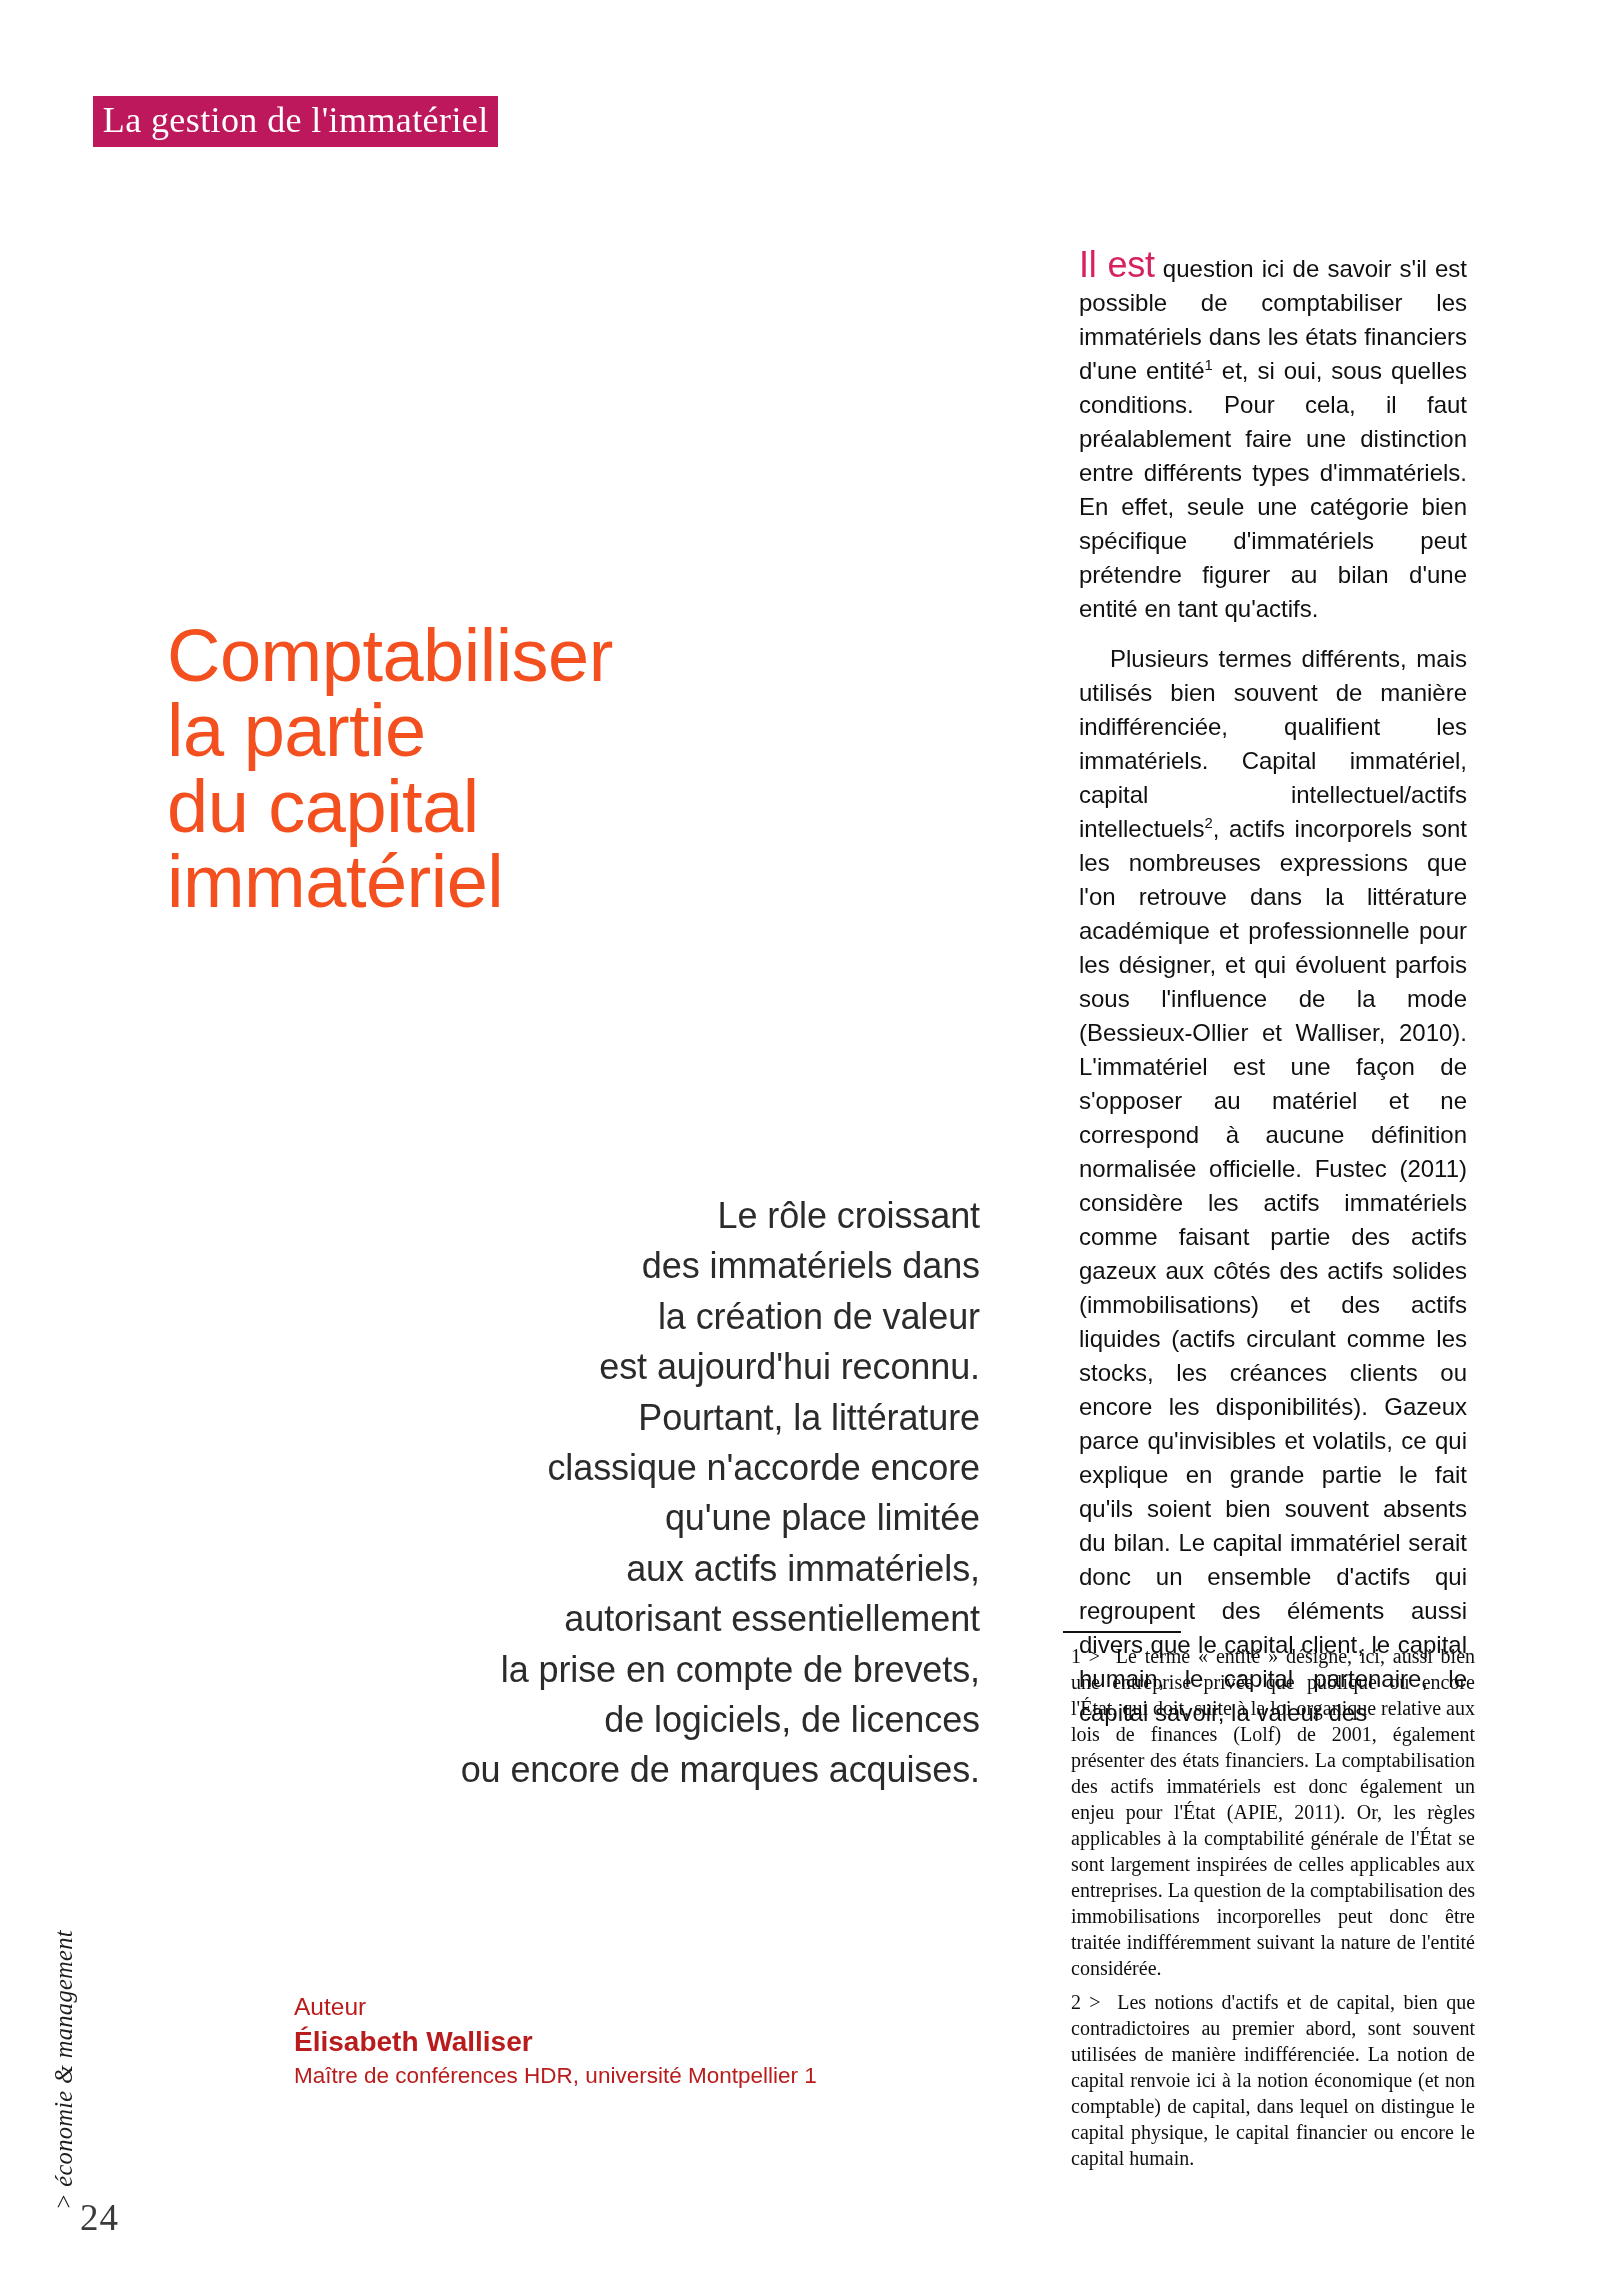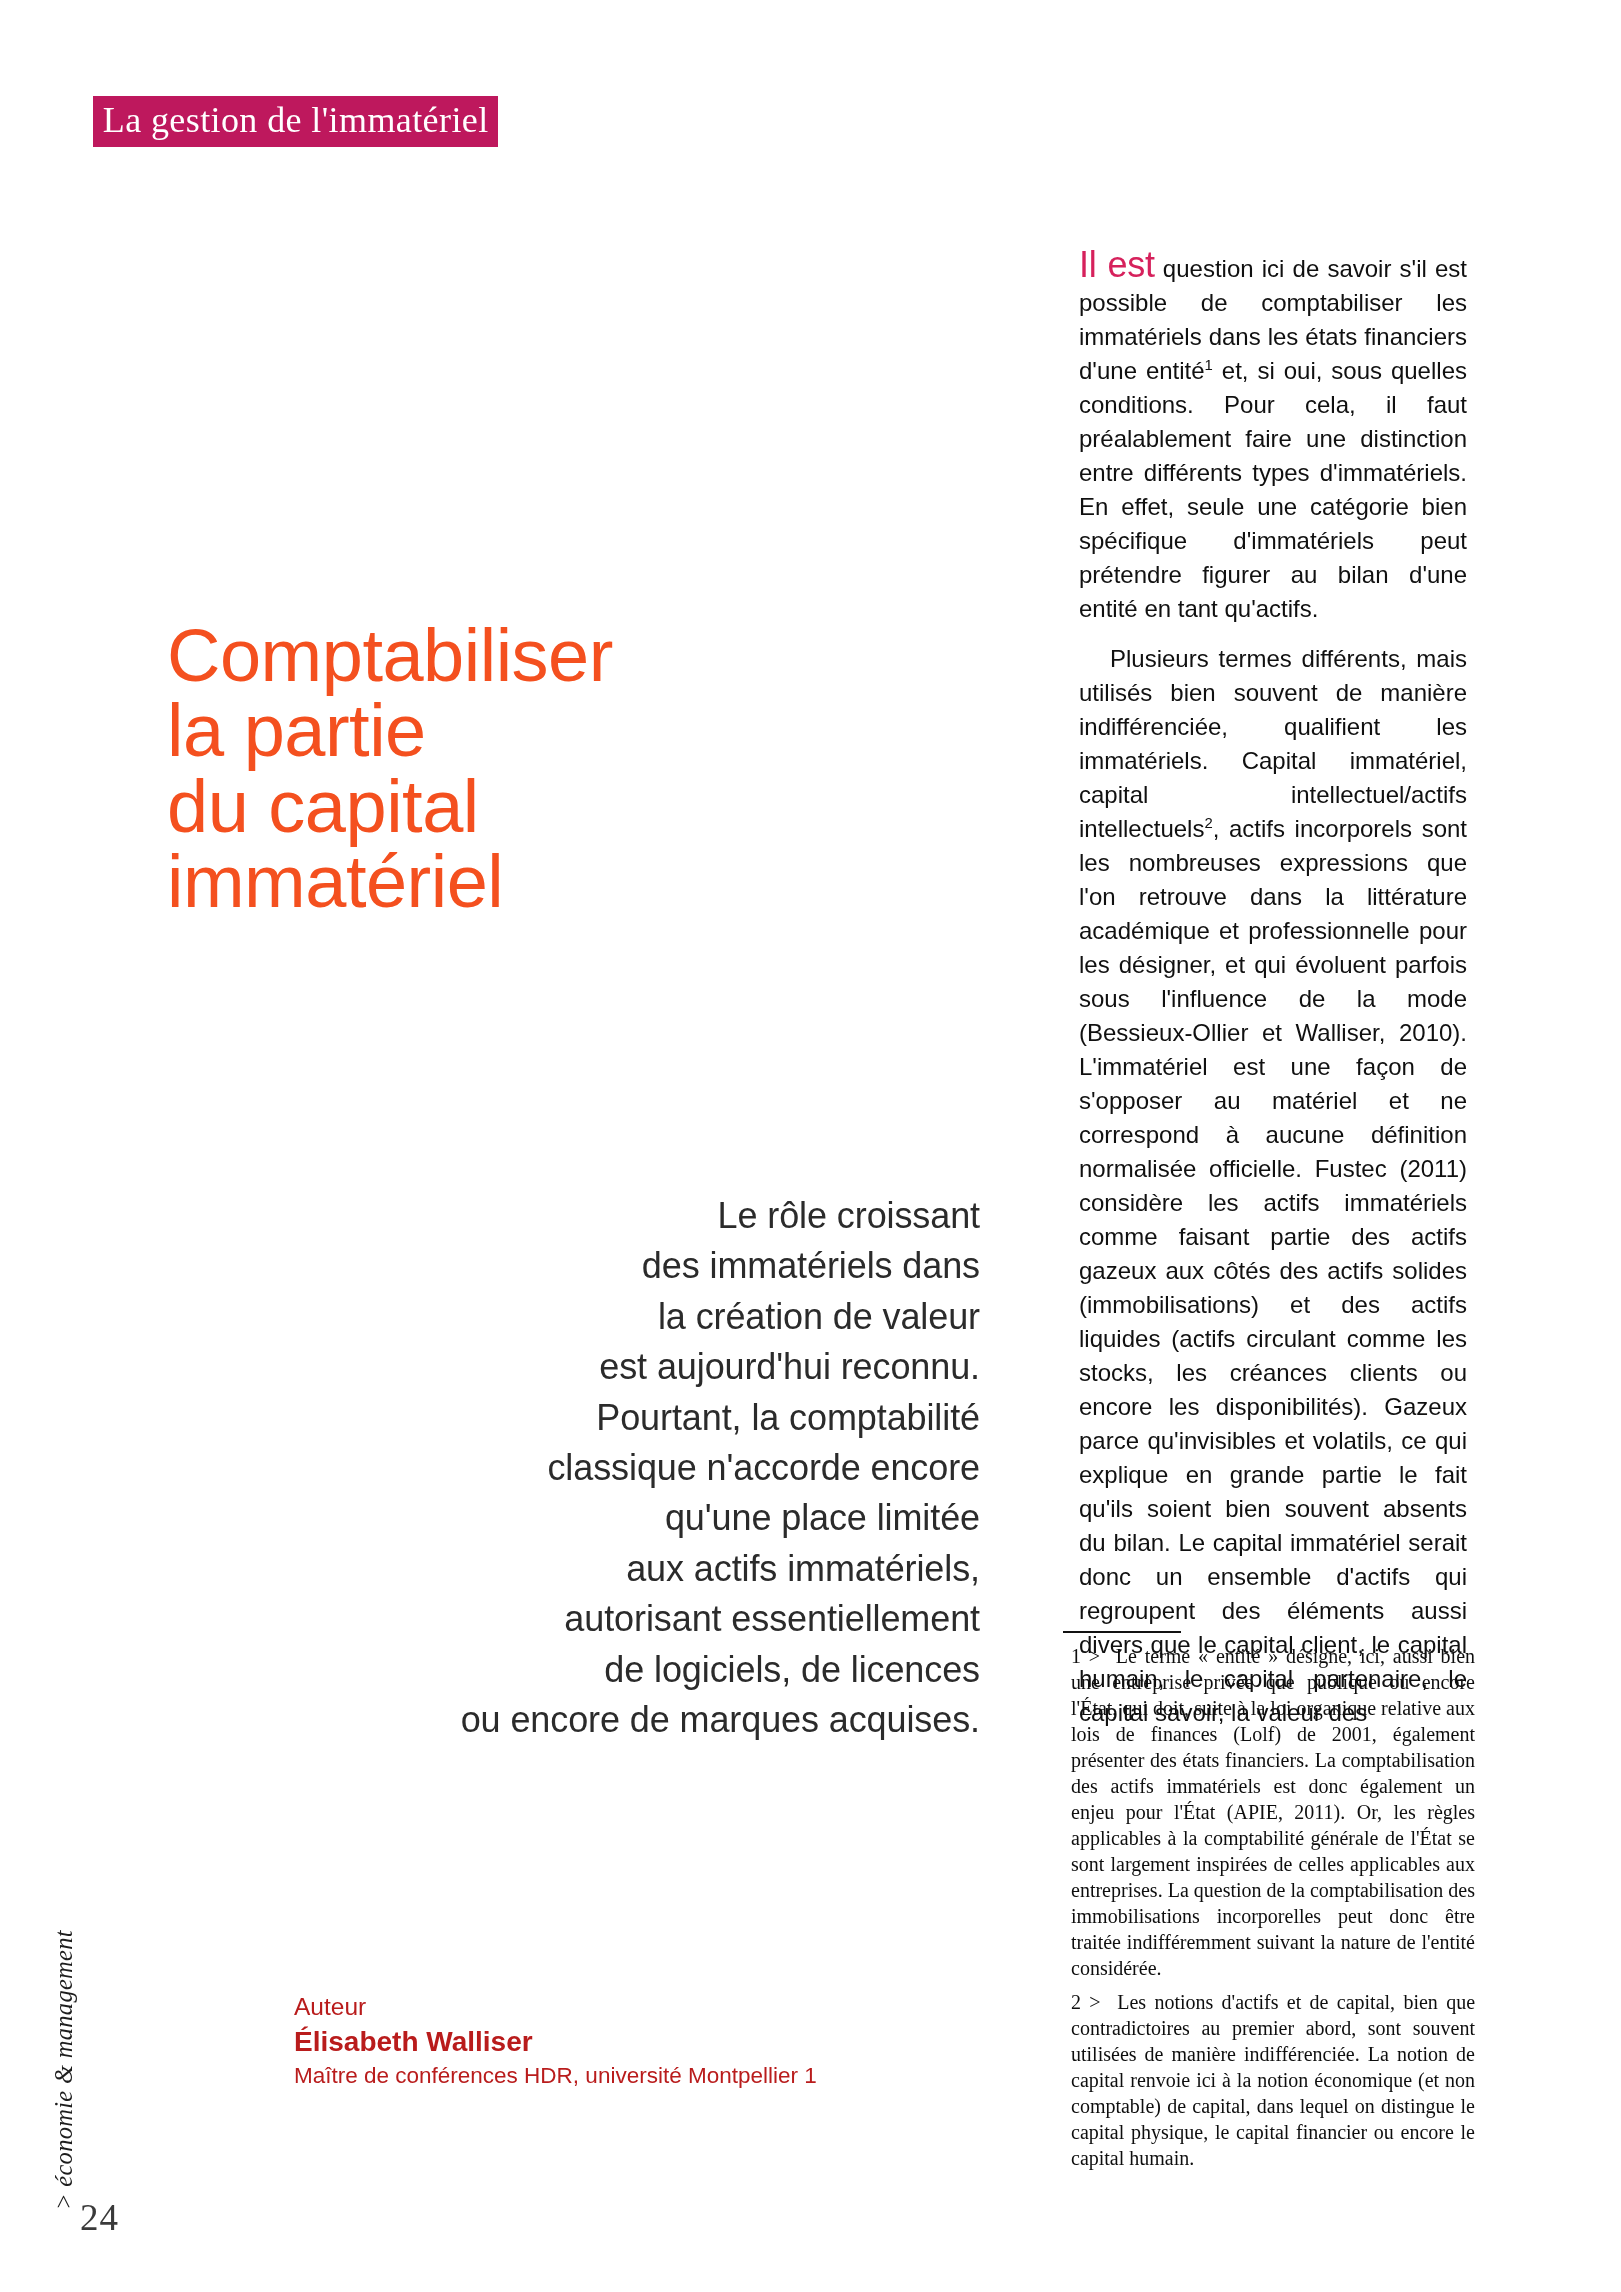--- a/index.html
+++ b/index.html
@@ -189,25 +189,26 @@
   <span class="tl">la partie</span>
   <span class="tl">du capital</span>
   <span class="tl">immatériel</span>
 </h1>
 
 <div id="standfirst">
   <span class="sl">Le rôle croissant</span>
   <span class="sl">des immatériels dans</span>
   <span class="sl">la création de valeur</span>
   <span class="sl">est aujourd'hui reconnu.</span>
-  <span class="sl">Pourtant, la comptabilité</span>
+  <span class="sl">Pourtant, la littérature</span>
   <span class="sl">classique n'accorde encore</span>
   <span class="sl">qu'une place limitée</span>
   <span class="sl">aux actifs immatériels,</span>
   <span class="sl">autorisant essentiellement</span>
+  <span class="sl">la prise en compte de brevets,</span>
   <span class="sl">de logiciels, de licences</span>
   <span class="sl">ou encore de marques acquises.</span>
 </div>
 
 <div id="author-block">
   <div id="author-label">Auteur</div>
   <div id="author-name">Élisabeth Walliser</div>
   <div id="author-affiliation">Maître de conférences HDR, université Montpellier 1</div>
 </div>
 

